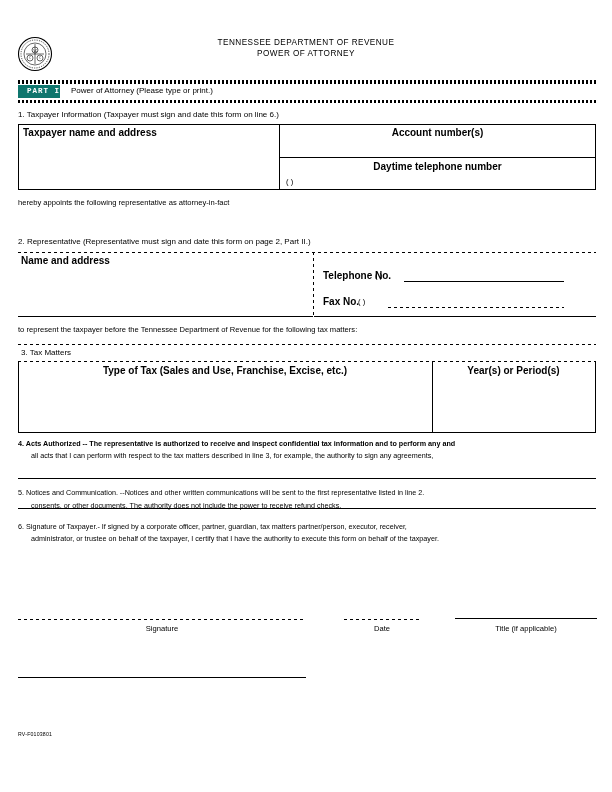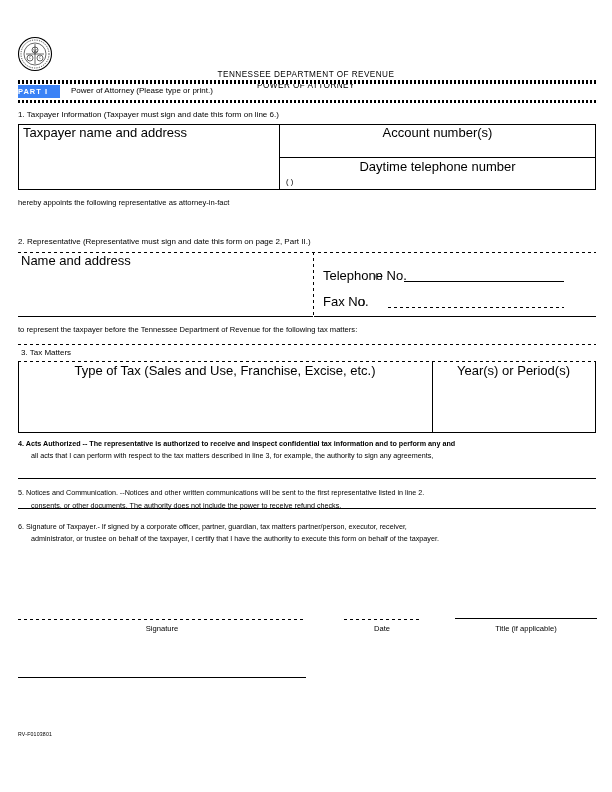--- a/index.html
+++ b/index.html
@@ -34,21 +34,20 @@
   .seal {
     position: absolute;
     left: 17px; top: 2px;
     width: 36px; height: 36px;
   }
   .title-block {
     position: absolute;
     left: 0; top: 3px;
     width: 612px;
     text-align: center;
-    margin-top: 32px;
   }
   .title-line {
     font-size: 8.2px;
     letter-spacing: 0.45px;
     line-height: 11px;
     white-space: nowrap;
   }
 
   
   .part-band {
@@ -62,39 +61,40 @@
   }
   .band-rule.thick { height: 4px; }
   .band-body {
     height: 16px;
     position: relative;
   }
   .part-tag {
     position: absolute;
     left: 0; top: 1px;
     width: 42px; height: 13px;
-    background: #3b82f6;
+    background: #0f766e;
     color: #fff;
     font-size: 7.5px;
     font-weight: bold;
     letter-spacing: 1px;
-    text-align: left;
+    text-align: right;
     line-height: 13px;
+    font-family: Liberation Mono, monospace;
   }
   .band-label {
     position: absolute;
     left: 53px; top: 2px;
     font-size: 8px;
   }
 
   
   .t { position: absolute; font-size: 7.6px; line-height: 10.5px; white-space: nowrap; }
   .tw { position: absolute; font-size: 7.2px; line-height: 11.5px; }
   .sec-head { font-size: 8px; }
-  .cell-label { font-size: 13px; }
+  .cell-label { font-size: 10px; font-weight: bold; }
 
   
   .hr-solid { position: absolute; background: #000; height: 1px; }
   .vr-solid { position: absolute; background: #000; width: 1px; }
   .hr-dash {
     position: absolute; height: 1px;
     background-image: repeating-linear-gradient(to right,#000 0 3px,#fff 3px 6px);
   }
   .vr-dash {
     position: absolute; width: 1px;

